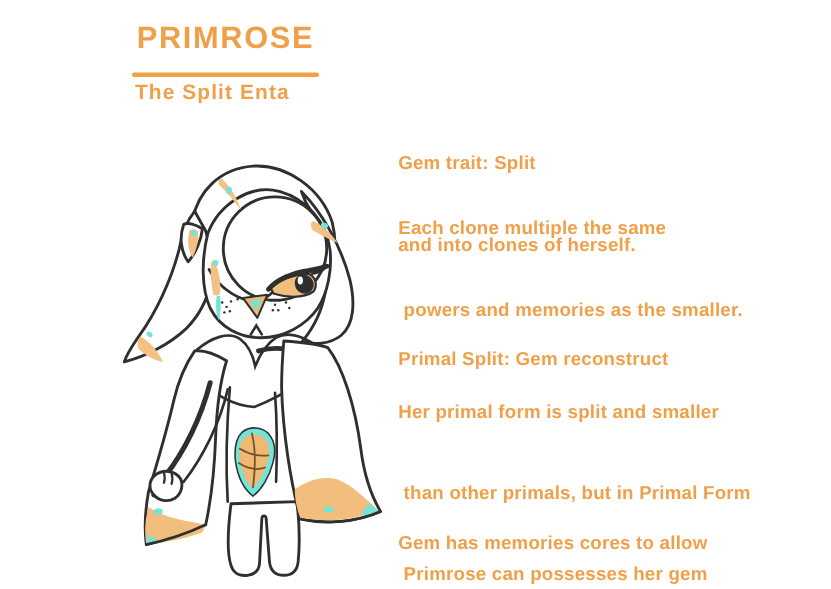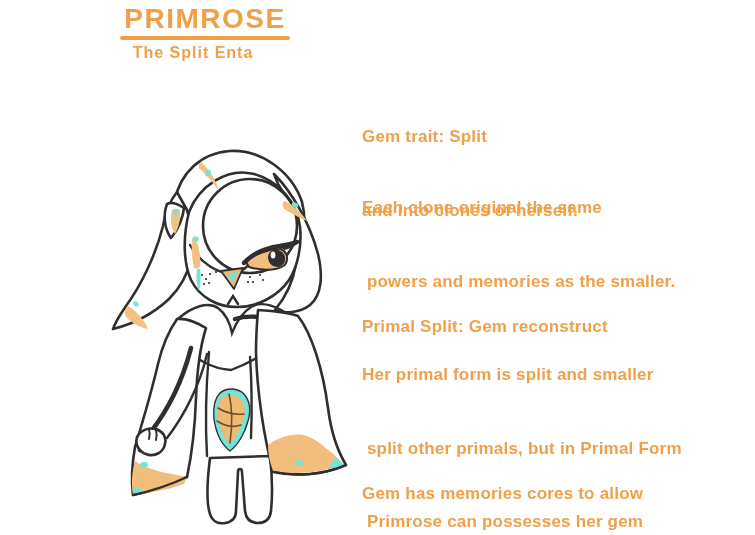--- a/index.html
+++ b/index.html
@@ -3,25 +3,25 @@
 <meta charset="utf-8">
 <style>
   html,body{margin:0;padding:0}
   body{
     width:755px;height:535px;position:relative;overflow:hidden;
     background:#ffffff;
     font-family:"Liberation Sans",sans-serif;font-weight:bold;
     color:var(--accent,#EFA049);
   }
   .header{position:absolute;left:40px;top:4px;width:330px;text-align:center}
-  .title{font-size:28px;letter-spacing:1.5px;margin:0;line-height:30px}
+  .title{font-size:28px;letter-spacing:1.5px;margin:16px;line-height:30px}
   .title-underline{width:170px;height:3.5px;background:var(--accent,#EFA049);margin:2px auto 4px;border-radius:2px}
-  .subtitle{font-size:16px;letter-spacing:1px;transform:translateX(-12px)}
+  .subtitle{font-size:19px;letter-spacing:1px;transform:translateX(-12px)}
   .sec{position:absolute;left:362px;width:392px;font-size:17px;line-height:24.5px;white-space:pre;letter-spacing:.2px}
-  #sec-gem-trait{top:76px}
+  #sec-gem-trait{top:88px}
   #sec-clone-note{top:147px}
   #sec-primal-trait{top:266px}
   #sec-primal-note{top:314px}
   #sec-core-note{top:433px}
   .figure{position:absolute;left:40px;top:126px;width:300px;height:409px}
   
   .w{fill:#fff;stroke:var(--line,#2F2F2F);stroke-width:2.6;stroke-linejoin:round;stroke-linecap:round}
   .s{fill:none;stroke:var(--line,#2F2F2F);stroke-width:2.4;stroke-linecap:round}
   .s2{fill:none;stroke:var(--line,#2F2F2F);stroke-width:2;stroke-linecap:round}
   .lash{fill:none;stroke:var(--line,#2F2F2F);stroke-width:4.4;stroke-linecap:round}
@@ -149,28 +149,28 @@
     </g>
   </svg>
 </figure>
 
 <main>
   <div class="sec" id="sec-gem-trait">
     <div>Gem trait: Split</div>
     <div>and into clones of herself.</div>
   </div>
   <div class="sec" id="sec-clone-note">
-    <div>Each clone original the same</div>
+    <div>Each clone multiple the same</div>
     <div> powers and memories as the smaller.</div>
   </div>
   <div class="sec" id="sec-primal-trait">
     <div>Primal Split: Gem reconstruct</div>
   </div>
   <div class="sec" id="sec-primal-note">
     <div>Her primal form is split and smaller</div>
-    <div> split other primals, but in Primal Form</div>
+    <div> than other primals, but in Primal Form</div>
     <div> Primrose can possesses her gem</div>
   </div>
   <div class="sec" id="sec-core-note">
     <div>Gem has memories cores to allow</div>
     
   </div>
 </main>
 
 </body></html>

